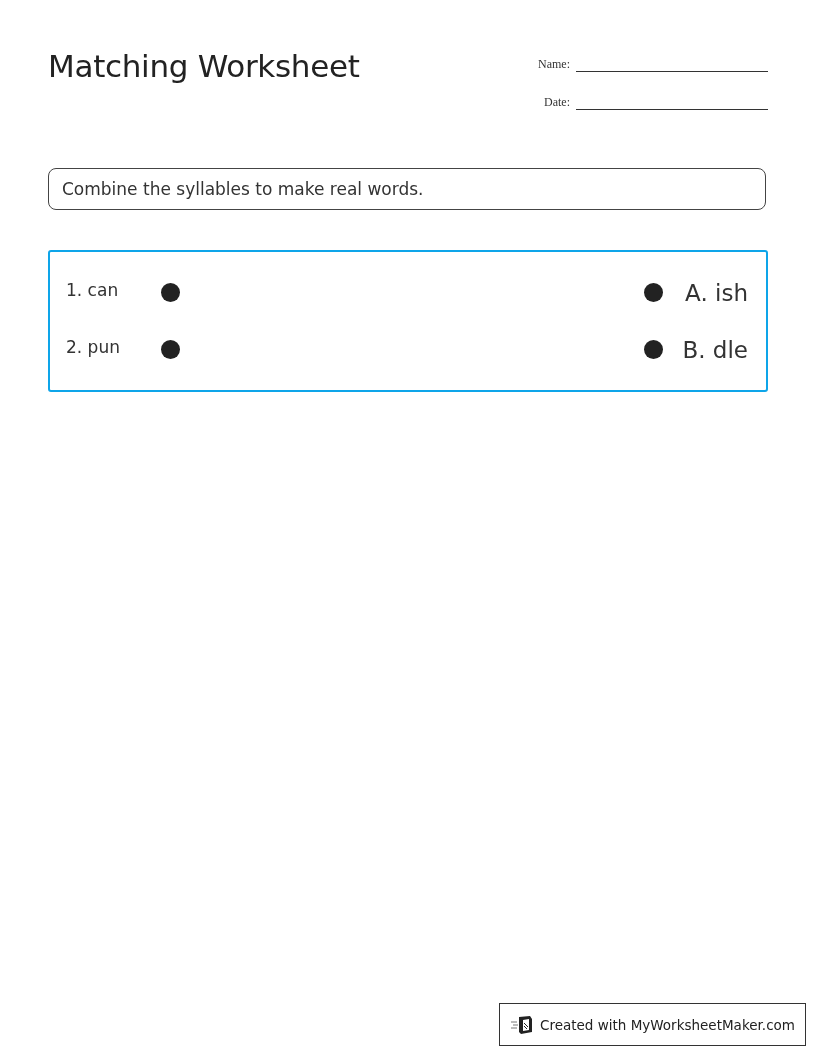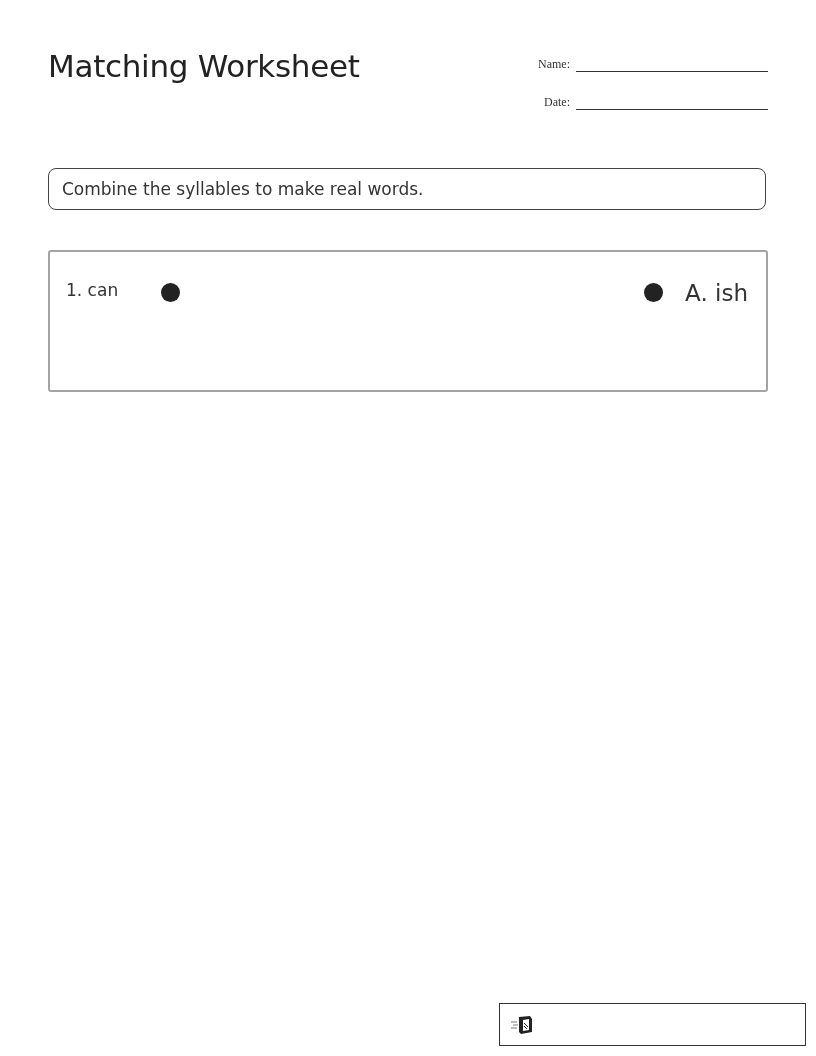--- a/index.html
+++ b/index.html
@@ -22,21 +22,21 @@
     .name-row { top: 53px; }
     .date-row { top: 91px; margin-left: 36px; }
     .instructions {
       position: absolute; left: 48px; top: 168px; width: 718px; height: 42px;
       border: 1px solid #444; border-radius: 8px; box-sizing: border-box;
       display: flex; align-items: center; padding-left: 13px;
       font-size: 17px; color: #333;
     }
     .match-box {
       position: absolute; left: 48px; top: 250px; width: 720px; height: 142px;
-      border: 2px solid #a3a3a3; border-radius: 3px; box-sizing: border-box;
+      border: 2px solid #0ea5e9; border-radius: 3px; box-sizing: border-box;
     }
     .match-row { position: absolute; left: 0; right: 0; height: 30px; }
     .left-label { position: absolute; left: 16px; top: 4px; font-size: 17px; color: #333; }
     .right-label { position: absolute; right: 18px; top: 4px; font-size: 23px; color: #333; }
     .dot {
       position: absolute; width: 19px; height: 19px; border-radius: 50%;
       background: #222; top: 7px;
     }
     .dot-left { left: 111px; }
     .dot-right { left: 594px; }
@@ -66,27 +66,34 @@
   <span>Combine the syllables to make real words.</span>
 </div>
 
 <div class="match-box">
   <div class="match-row" style="top:24px;">
     <span class="left-label">1. can</span>
     <span class="dot dot-left"></span>
     <span class="dot dot-right"></span>
     <span class="right-label">A. ish</span>
   </div>
+  <div class="match-row" style="top:81px;">
+    <span class="left-label">2. pun</span>
+    <span class="dot dot-left"></span>
+    <span class="dot dot-right"></span>
+    <span class="right-label">B. dle</span>
+  </div>
 </div>
 
 <div class="footer">
   <span class="logo">
     <svg width="24" height="22" viewBox="0 0 24 22">
       <line x1="1" y1="8" x2="7" y2="8" stroke="#777" stroke-width="1"></line>
       <line x1="3" y1="11" x2="8" y2="11" stroke="#777" stroke-width="1"></line>
       <line x1="1" y1="14" x2="7" y2="14" stroke="#777" stroke-width="1"></line>
       <path d="M9 3 L20 2 L22 5 L22 18 L11 20 L9 18 Z" fill="#222"></path>
       <path d="M13 6 L19 5 L19 16 L13 17 Z" fill="#fff"></path>
       <line x1="14" y1="9" x2="18" y2="13" stroke="#222" stroke-width="1"></line>
       <line x1="14" y1="12" x2="17" y2="15" stroke="#222" stroke-width="1"></line>
     </svg>
   </span>
+  <span>Created with MyWorksheetMaker.com</span>
 </div>
 
 </body></html>

